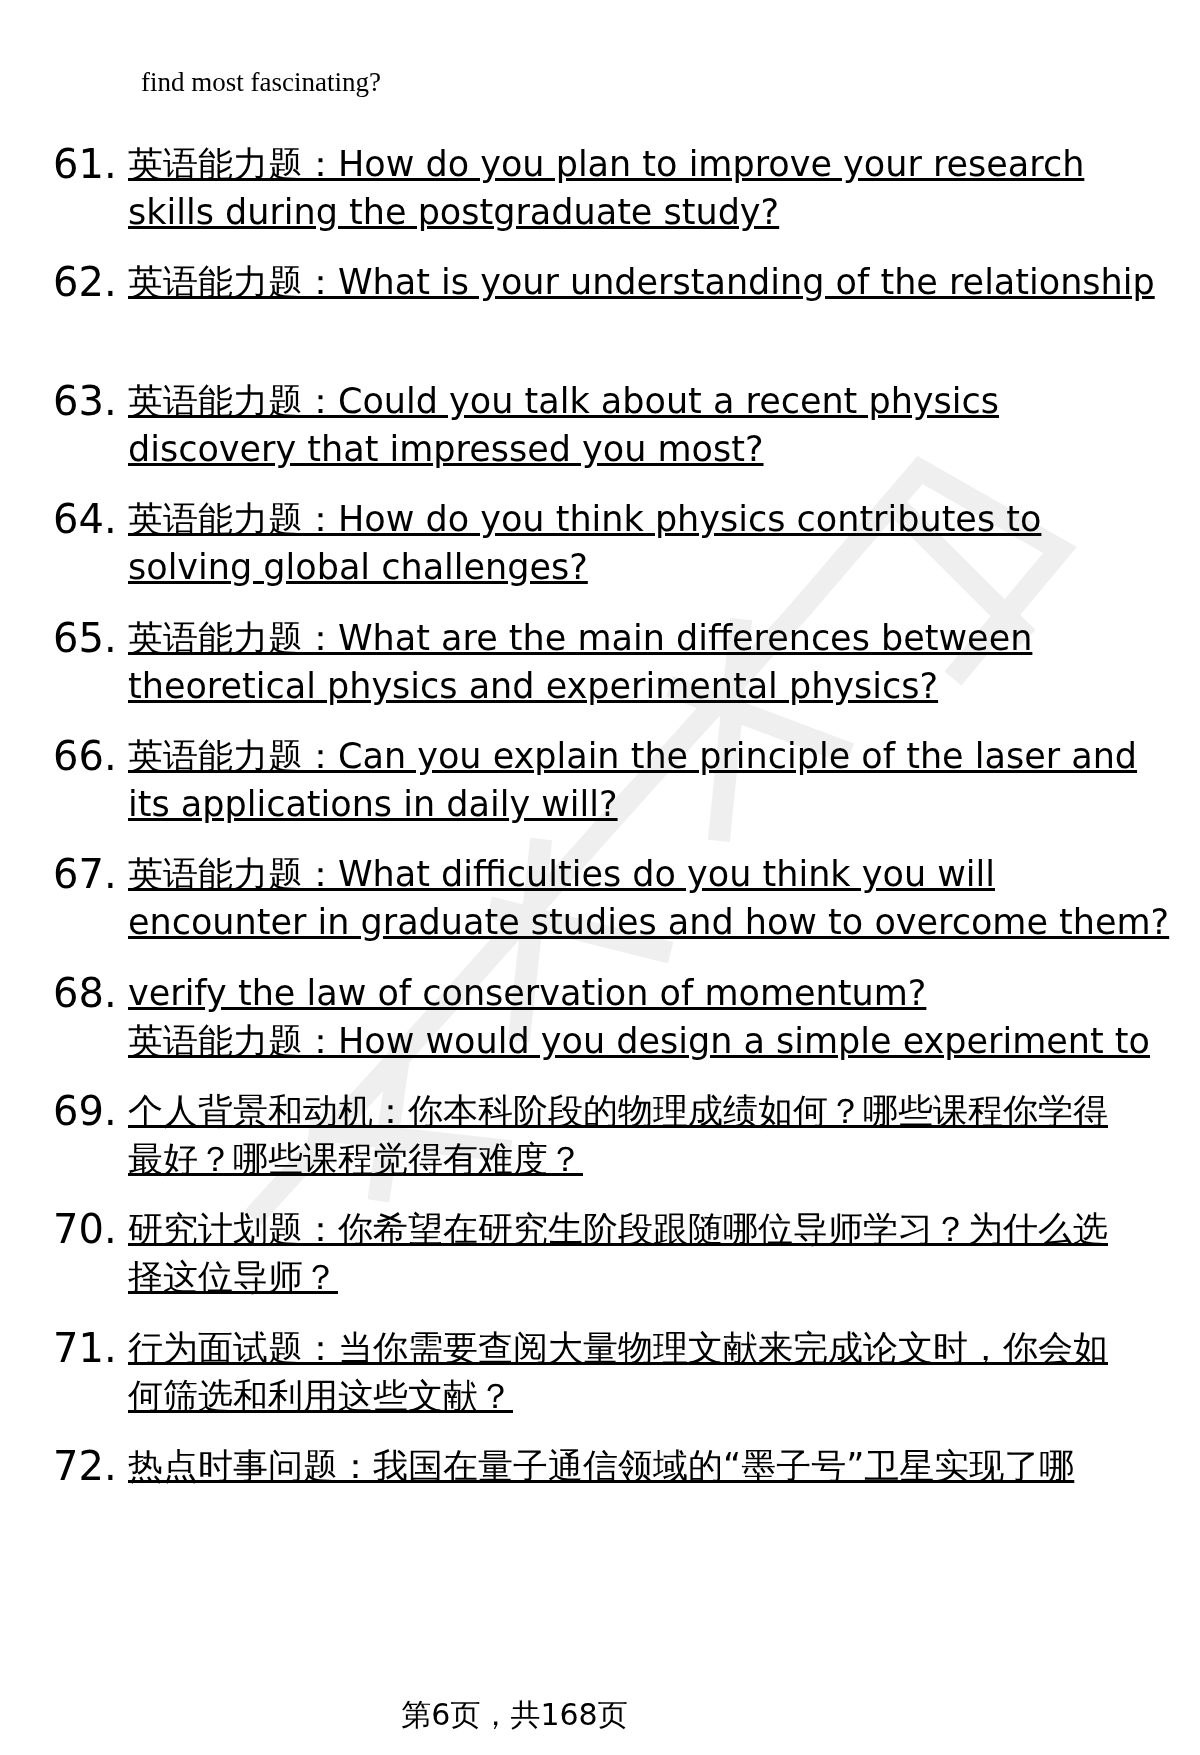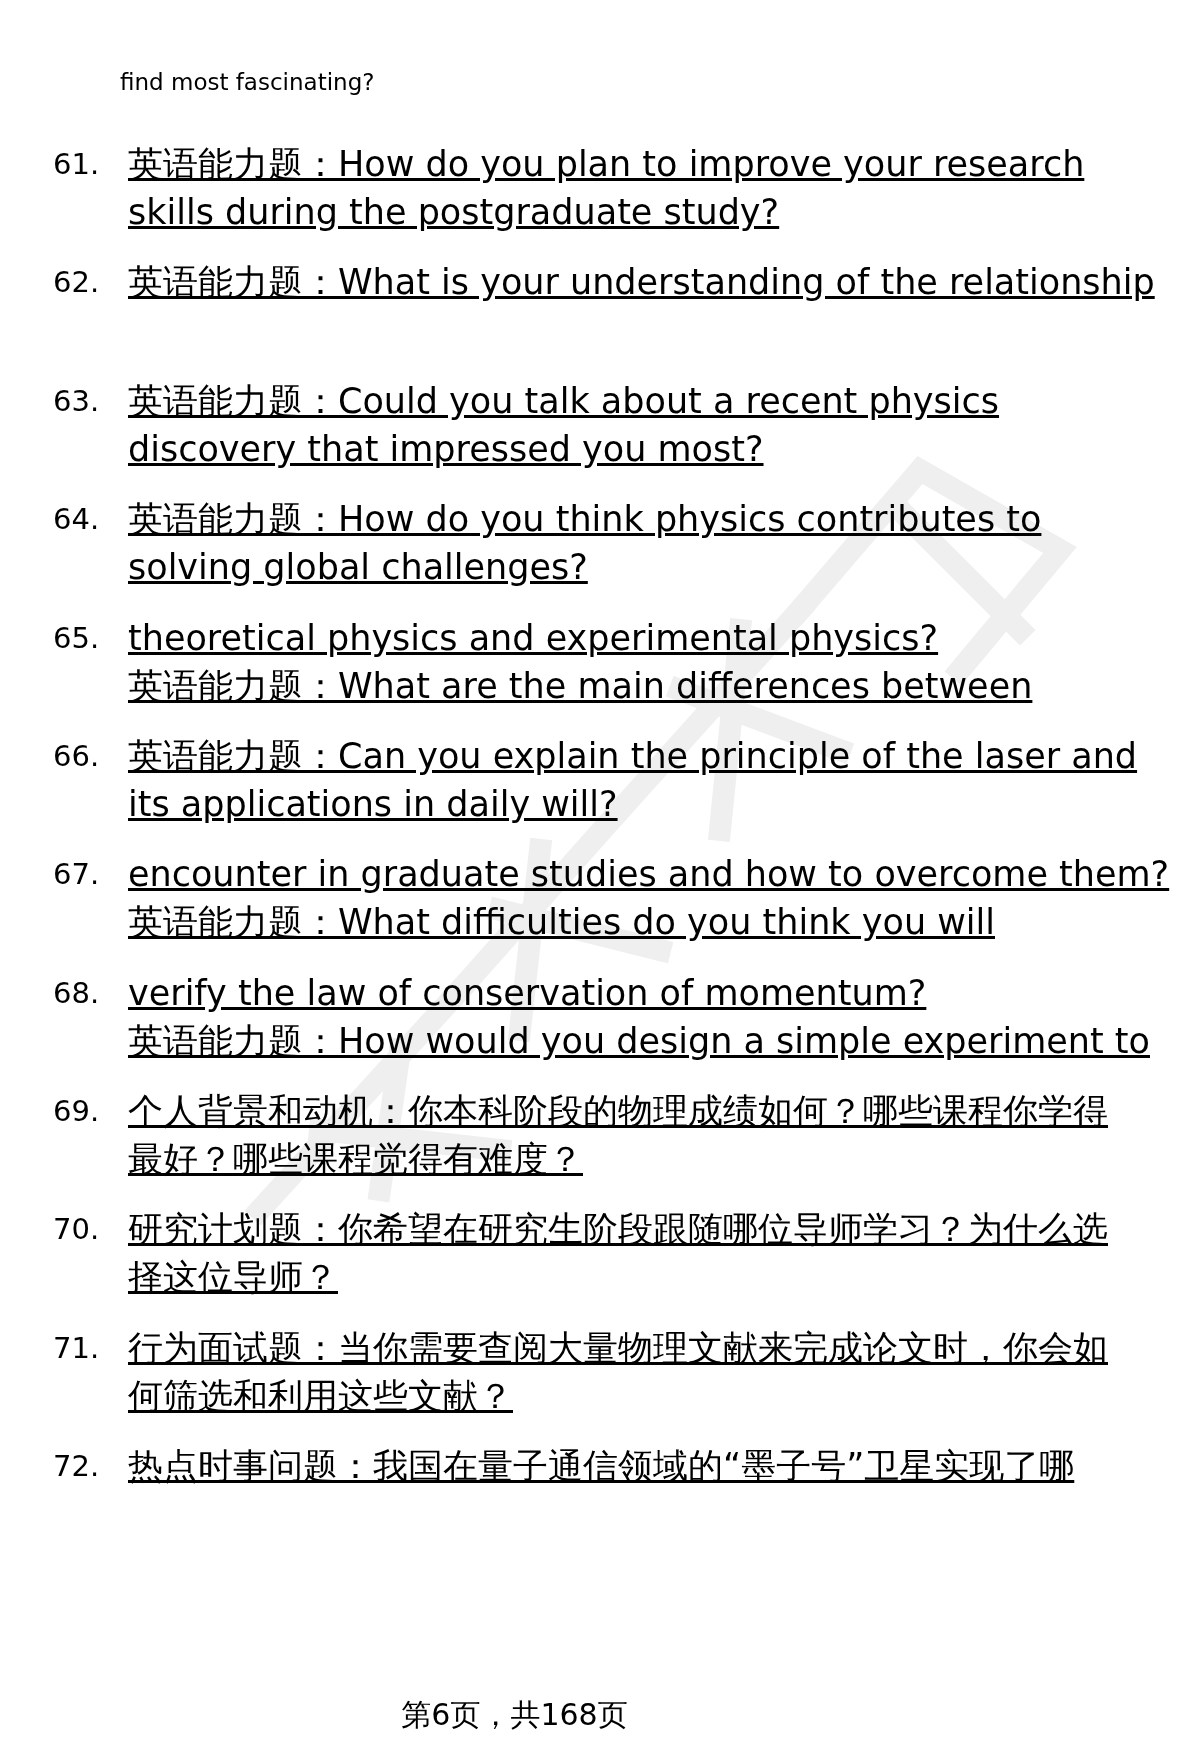--- a/index.html
+++ b/index.html
@@ -26,36 +26,37 @@
     }
     .content {
       position: absolute;
       left: 0;
       top: 0;
       width: 1200px;
       z-index: 1;
     }
     .cont-line {
       position: absolute;
-      left: 120px;
+      left: 141px;
       top: 58px;
-      font-size: 23px;
+      font-size: 27px;
       line-height: 48px;
       white-space: nowrap;
+      font-family: Liberation Serif, serif;
     }
     .item {
       position: absolute;
       left: 0;
       width: 1200px;
     }
     .item .num {
       position: absolute;
       left: 53px;
       top: 0;
-      font-size: 29px;
+      font-size: 40px;
       line-height: 48px;
       text-align: center;
     }
     .item .body {
       position: absolute;
       left: 128px;
       top: 0;
       width: 1040px;
       font-size: 35px;
       line-height: 48px;
@@ -117,38 +118,38 @@
     <span class="num">64.</span>
     <div class="body">
       <span class="line">英语能力题：How do you think physics contributes to</span>
       <span class="line">solving global challenges?</span>
     </div>
   </div>
 
   <div class="item" style="top:614px">
     <span class="num">65.</span>
     <div class="body">
+      <span class="line">英语能力题：What are the main differences between</span>
       <span class="line">theoretical physics and experimental physics?</span>
-      <span class="line">英语能力题：What are the main differences between</span>
     </div>
   </div>
 
   <div class="item" style="top:732px">
     <span class="num">66.</span>
     <div class="body">
       <span class="line">英语能力题：Can you explain the principle of the laser and</span>
       <span class="line">its applications in daily will?</span>
     </div>
   </div>
 
   <div class="item" style="top:850px">
     <span class="num">67.</span>
     <div class="body">
+      <span class="line">英语能力题：What difficulties do you think you will</span>
       <span class="line">encounter in graduate studies and how to overcome them?</span>
-      <span class="line">英语能力题：What difficulties do you think you will</span>
     </div>
   </div>
 
   <div class="item" style="top:969px">
     <span class="num">68.</span>
     <div class="body">
       <span class="line">verify the law of conservation of momentum?</span>
       <span class="line">英语能力题：How would you design a simple experiment to</span>
     </div>
   </div>

